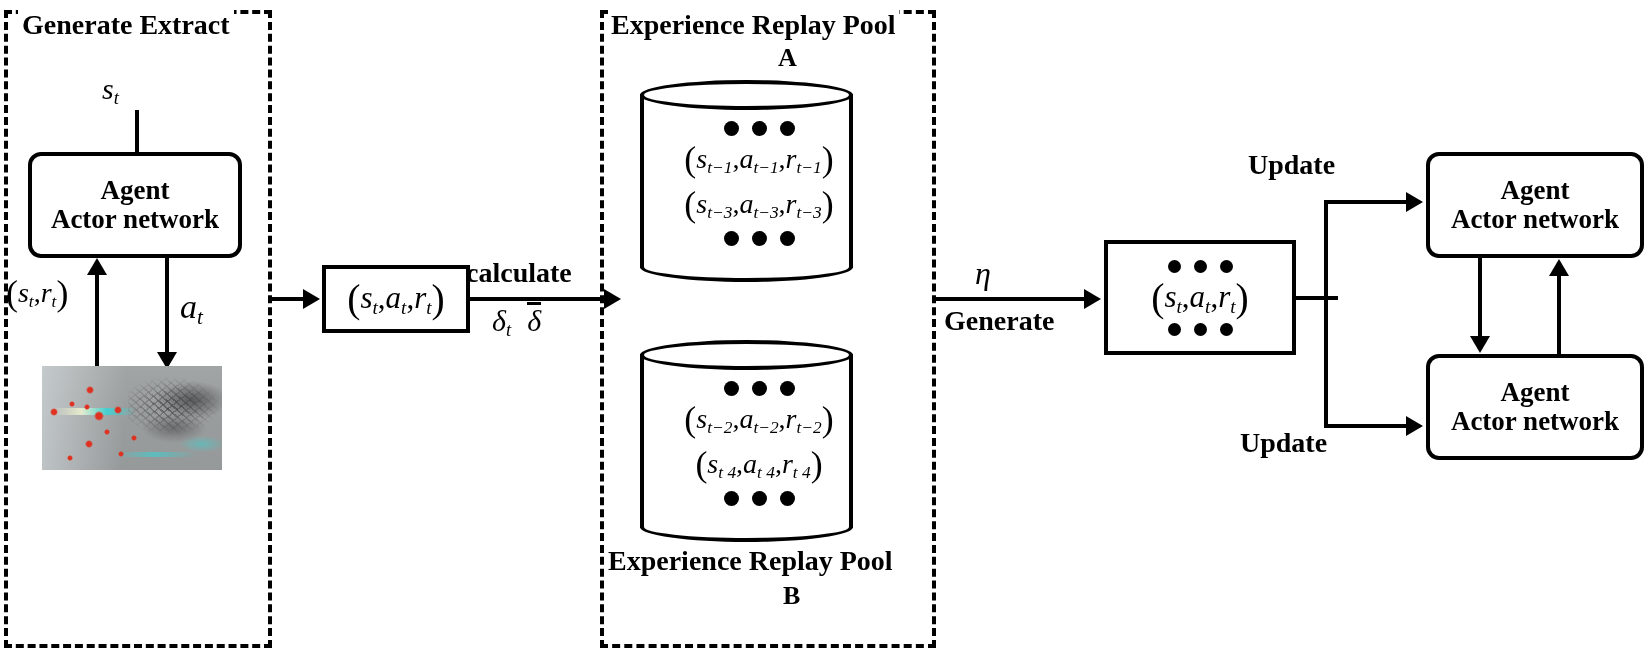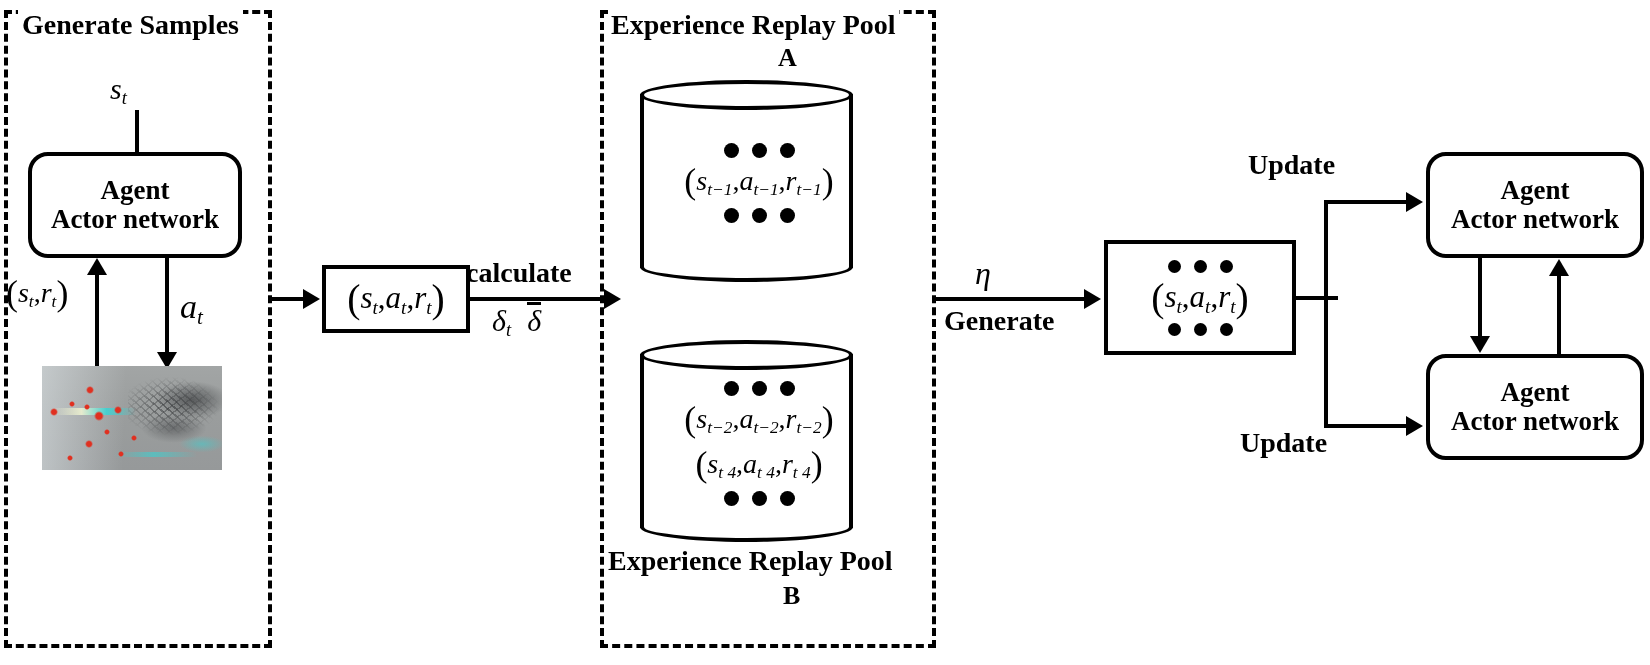--- a/index.html
+++ b/index.html
@@ -22,21 +22,21 @@
     border: 4px dashed #000;
     box-sizing: border-box;
     background: transparent;
   }
 
   
   .round-box {
     position: absolute;
     box-sizing: border-box;
     border: 4px solid #000;
-    border-radius: 20px;
+    border-radius: 13px;
     background: #fff;
     display: flex;
     flex-direction: column;
     align-items: center;
     justify-content: center;
     line-height: 1.08;
   }
   .round-box .line {
     font-weight: bold;
     font-size: 27px;
@@ -187,23 +187,23 @@
     display: inline-block;
     line-height: 1;
   }
 </style>
 </head>
 <body>
 
 <div id="stage">
 
   <div class="dashed-frame" style="left:4px; top:10px; width:268px; height:638px;"></div>
-  <div class="caption" style="left:18px; top:10px; font-size:28px; background:#fff; padding:0 4px;">Generate  Samples</div>
-
-  <div class="math" style="left:110px; top:72px; font-size:30px;">
+  <div class="caption" style="left:18px; top:10px; font-size:28px; background:#fff; padding:0 4px;">Generate  Extract</div>
+
+  <div class="math" style="left:102px; top:72px; font-size:30px;">
     <span>s</span><sub>t</sub>
   </div>
   <div class="vline" style="left:135px; top:110px; height:45px;"></div>
 
   <div class="round-box" style="left:28px; top:152px; width:214px; height:106px;">
     <div class="line">Agent</div>
     <div class="line">Actor network</div>
   </div>
 
   <div class="vline" style="left:95px; top:275px; height:95px;"></div>
@@ -286,20 +286,23 @@
     <div class="top-ell"></div>
     <div class="contents">
       <div class="dots" style="margin-bottom:2px;">
         <span></span>
         <span></span>
         <span></span>
       </div>
       <div class="math" style="position:static; font-size:28px;">
         <span class="paren">(</span><span>s</span><sub>t−1</sub><span style="font-style:normal;">,</span><span>a</span><sub>t−1</sub><span style="font-style:normal;">,</span><span>r</span><sub>t−1</sub><span class="paren">)</span>
       </div>
+      <div class="math" style="position:static; font-size:28px; margin-top:3px;">
+        <span class="paren">(</span><span>s</span><sub>t−3</sub><span style="font-style:normal;">,</span><span>a</span><sub>t−3</sub><span style="font-style:normal;">,</span><span>r</span><sub>t−3</sub><span class="paren">)</span>
+      </div>
       <div class="dots" style="margin-top:6px;">
         <span></span>
         <span></span>
         <span></span>
       </div>
     </div>
   </div>
 
   <div class="cyl" style="left:640px; top:340px; width:213px; height:202px;">
     <div class="body"></div>

